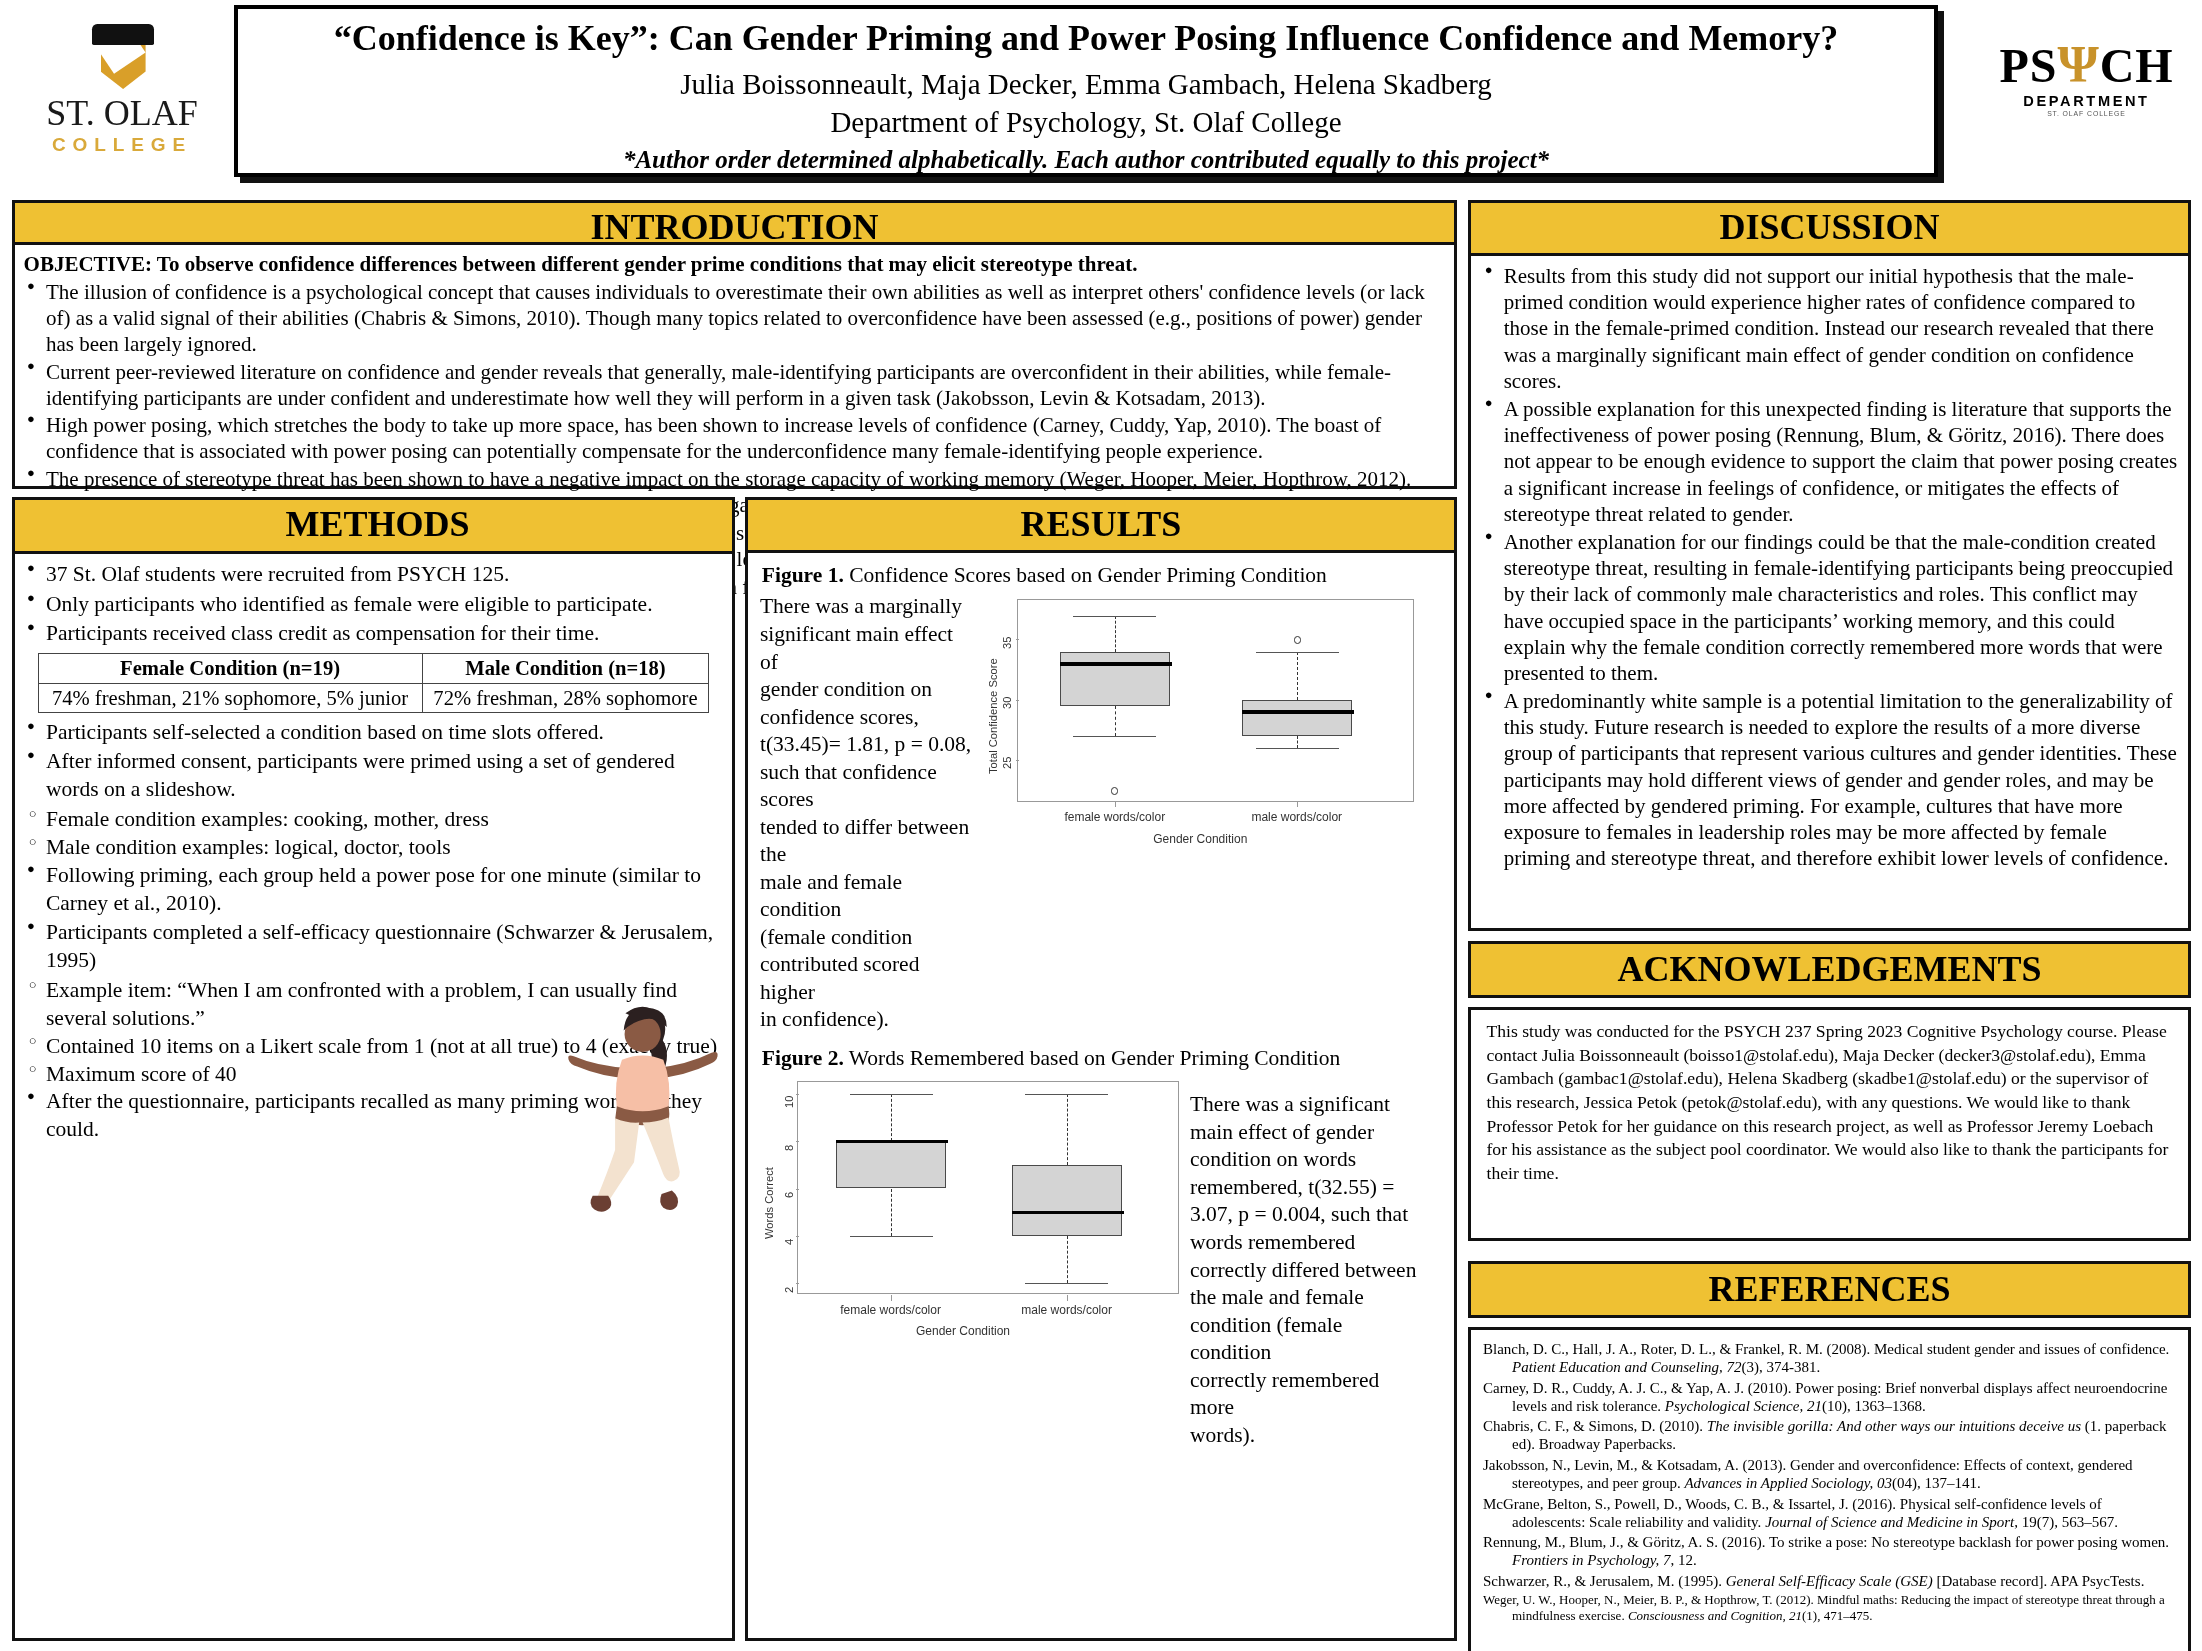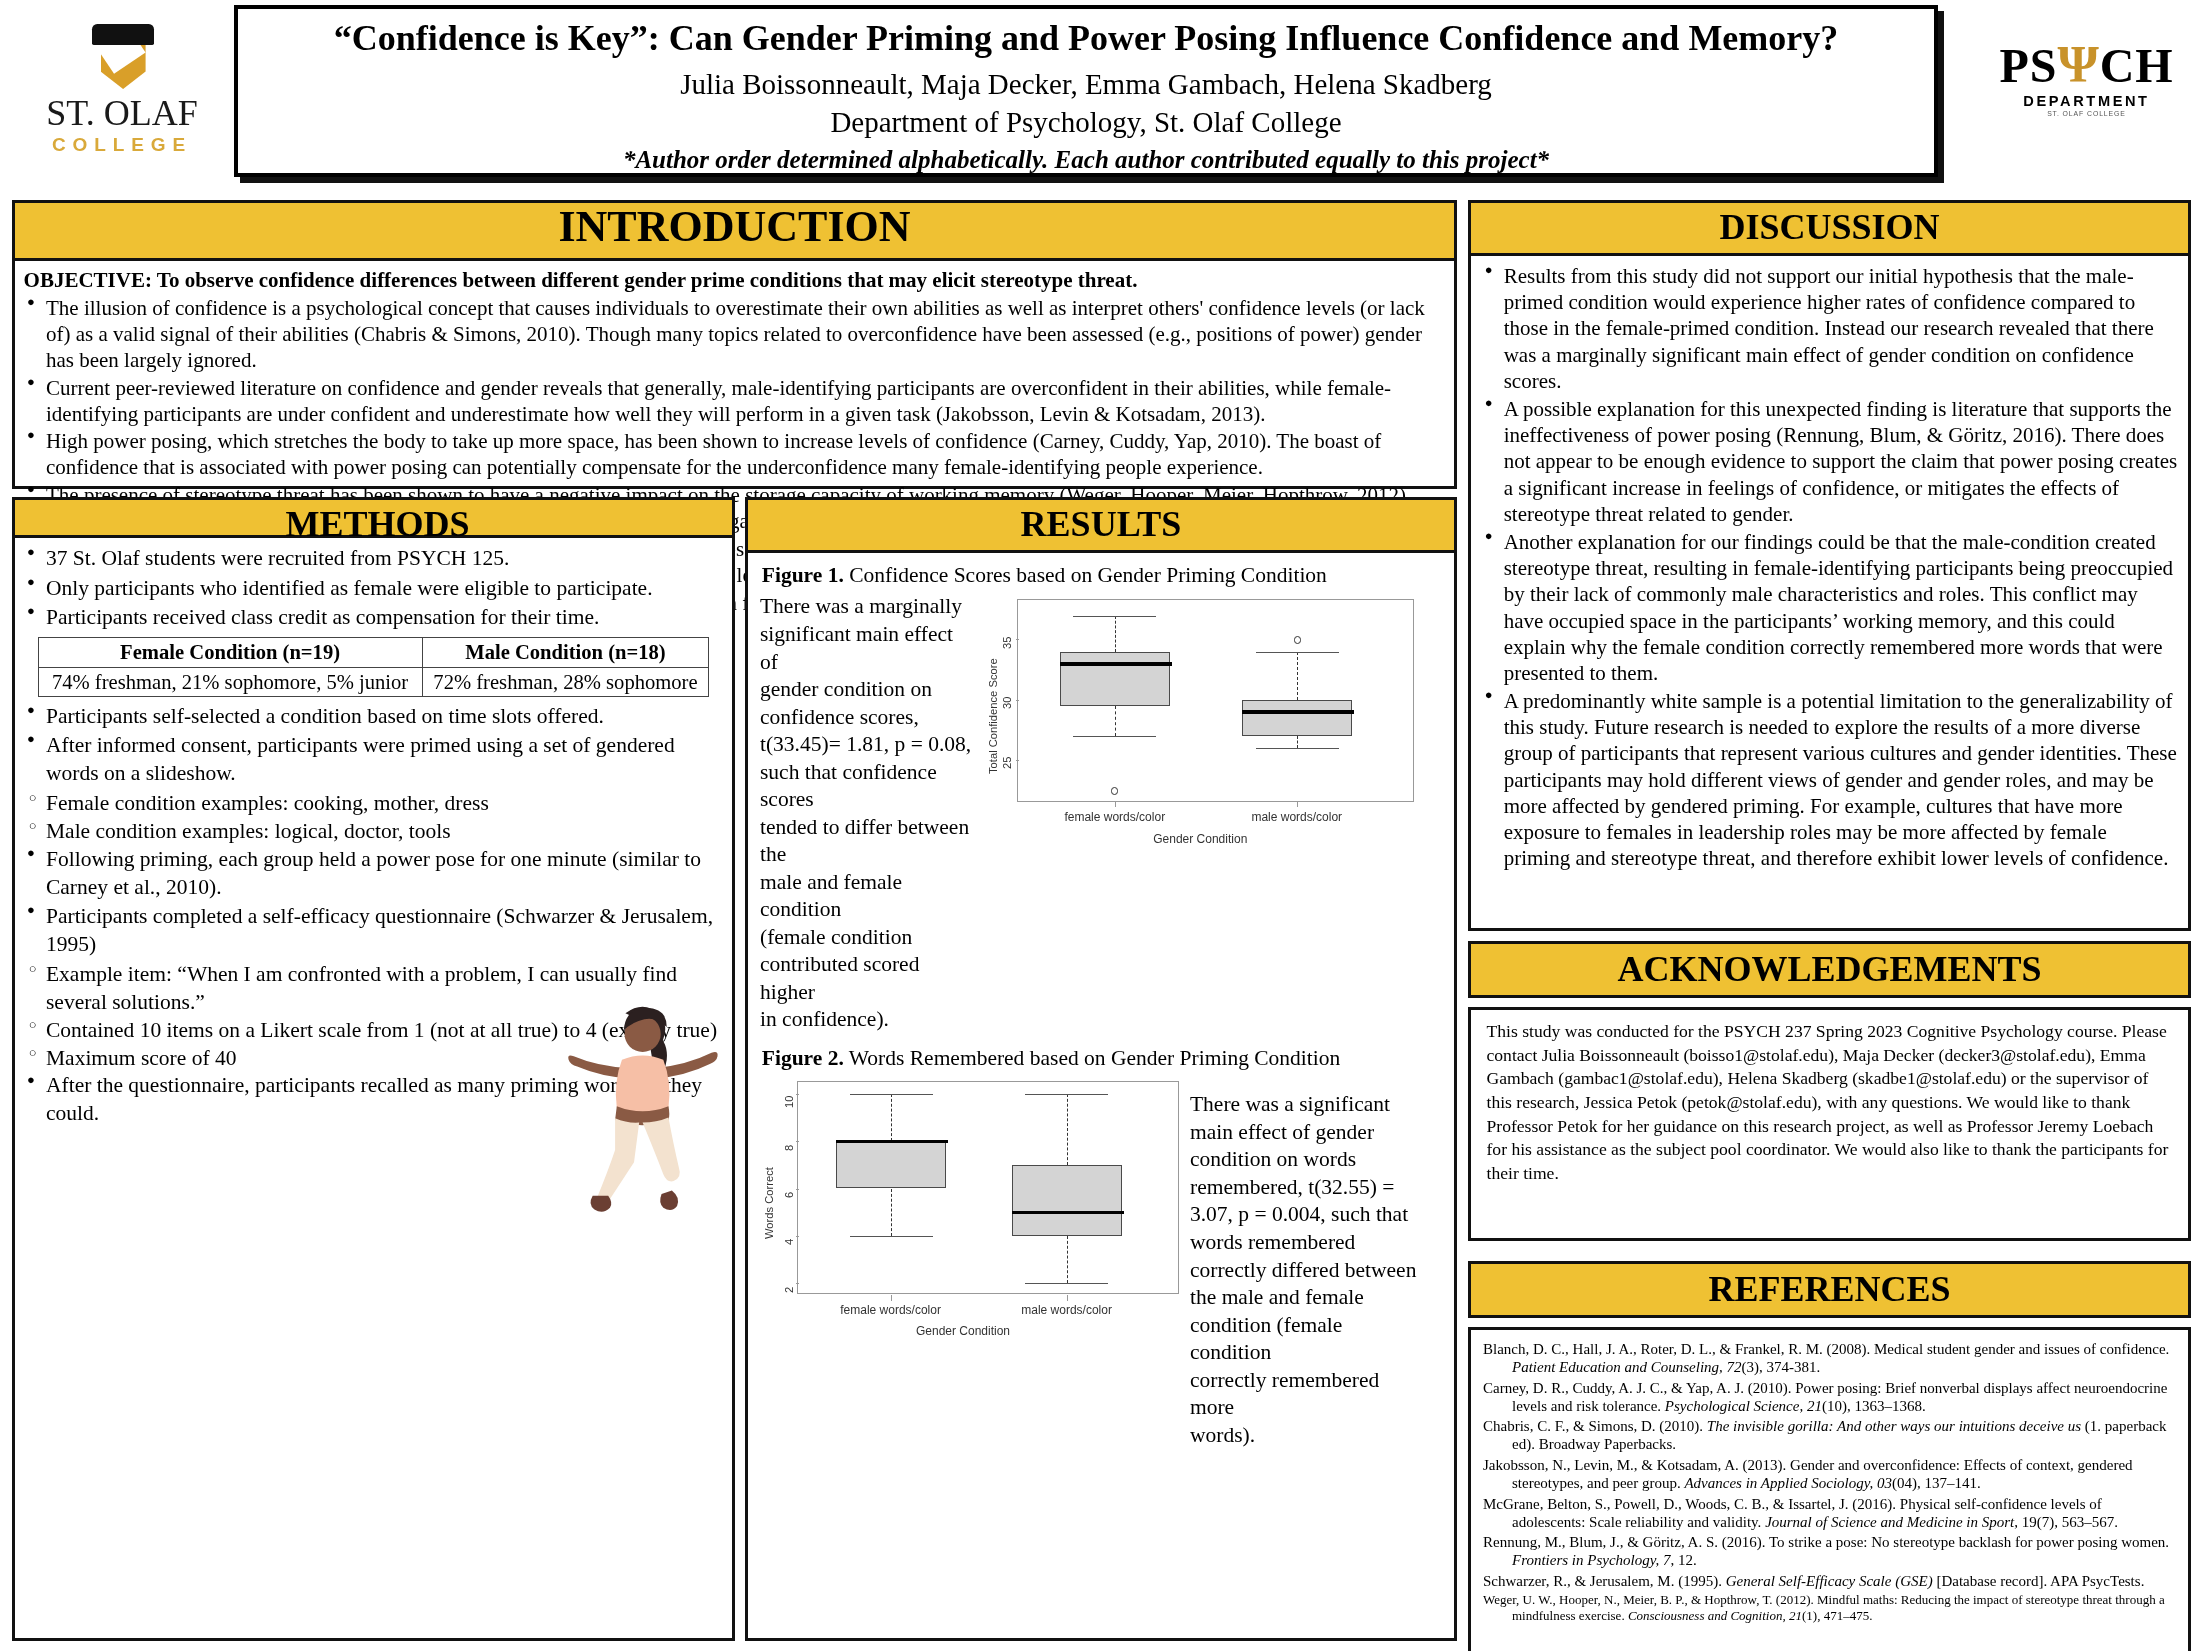--- a/index.html
+++ b/index.html
@@ -65,27 +65,27 @@
     content:"\25CF"; position:absolute; left:3.4px; top:-0.9px; font-size:13px;
   }
   ul.c { margin:0; padding:0; list-style:none; }
   ul.c > li { position:relative; padding-left:22.4px; }
   ul.c > li:before {
     content:"\25CB"; position:absolute; left:5.2px; top:0px; font-size:13px;
   }
 
   
   #intro { left:12px; top:200px; width:1445px; height:289px; }
-  #intro .bar { height:58px; line-height:48px; font-size:44px; }
+  #intro .bar { height:42px; line-height:48px; font-size:36px; }
   #intro .body { font-size:21px; line-height:1.24; padding:6px 10.3px 3.4px 8.6px; }
   #intro .objective { font-weight:bold; margin-bottom:1.7px; }
 
   
   #methods { left:12px; top:497px; width:723px; height:1144px; }
-  #methods .bar { height:38px; line-height:48px; font-size:36px;padding-left:8px; }
+  #methods .bar { height:54px; line-height:48px; font-size:36px;padding-left:8px; }
   #methods .body { font-size:21.5px; line-height:1.3; padding:6.9px 8.6px; }
   #mtable { width:96%; margin:5.2px auto 5.2px auto; border-collapse:collapse; }
   #mtable th, #mtable td { border:1.7px solid #444; text-align:center; font-size:20.6px; padding:0.9px 3.4px; }
   #mtable th { font-weight:bold; }
   #pose { position:absolute; right:5.2px; top:489px; width:198px; height:237px; }
 
   
   #results { left:745px; top:497px; width:712px; height:1144px; }
   #results .bar { height:53px; line-height:48px; font-size:36px; }
   #results .body { padding:6.9px 8.6px; }

